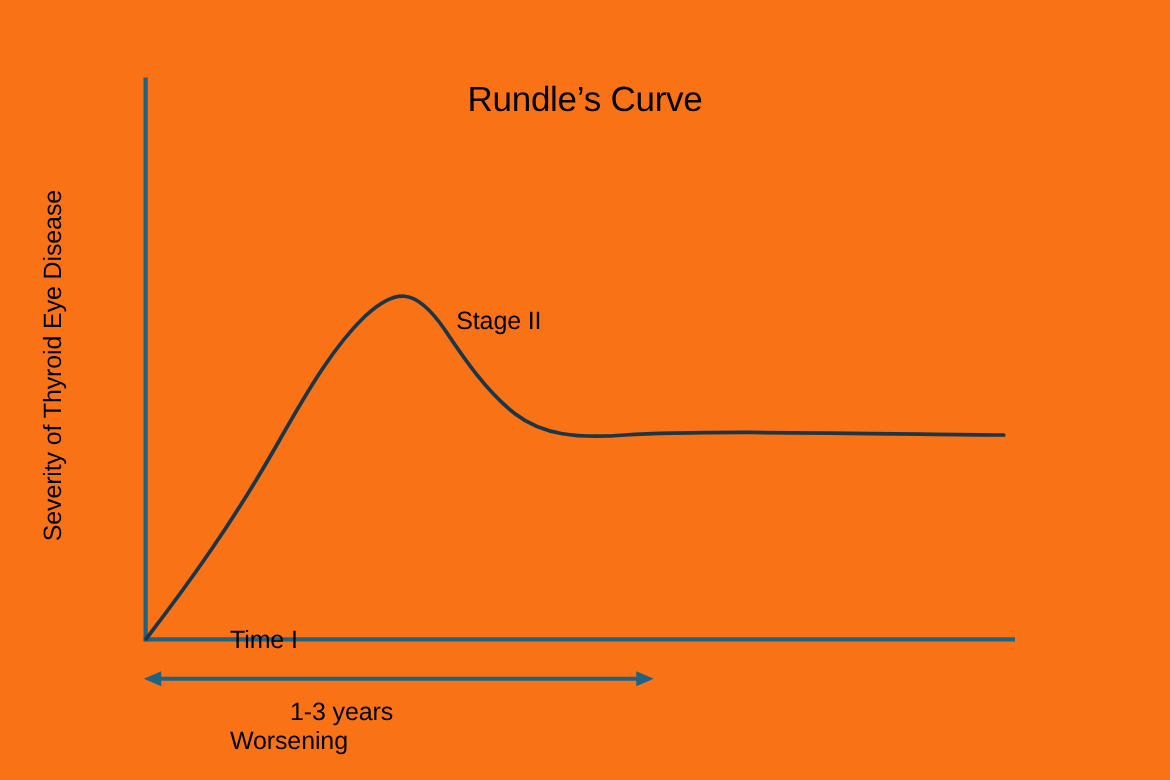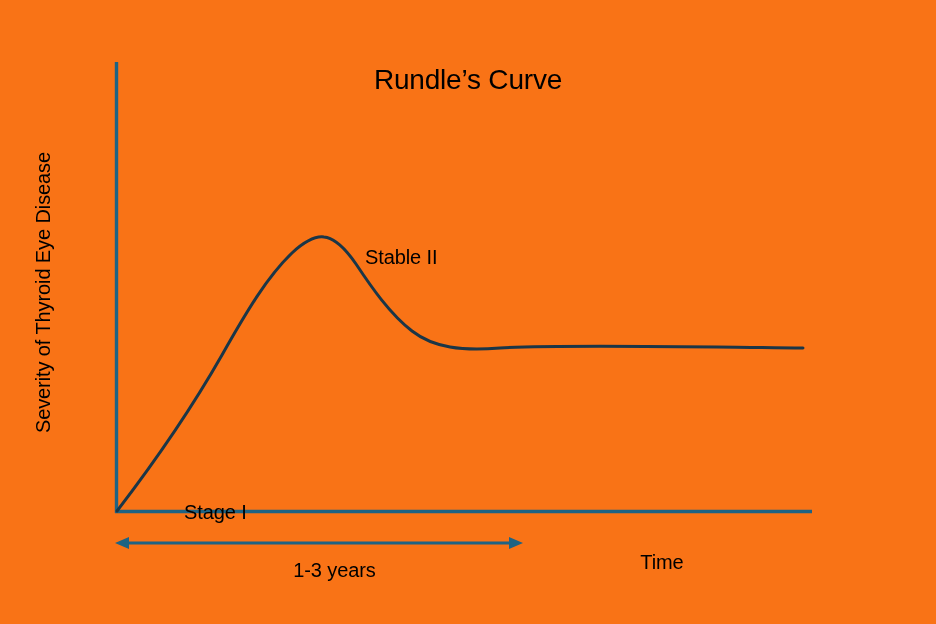--- a/index.html
+++ b/index.html
@@ -55,21 +55,21 @@
     transform: rotate(-90deg);
     transform-origin: 50% 50%;
     font-family: "Liberation Sans", sans-serif;
     font-size: 20px;
     color: #000000;
     letter-spacing: -0.1px;
   }
   #stage1-label  { left: 184px; top: 445px; }
   #stage2-label  { left: 365px; top: 190px; }
   #stage3-label  { left: 612px; top: 373px; }
-  #duration-label{ left: 232px; top: 557px; width: 205px; text-align: center; }
+  #duration-label{ left: 232px; top: 557px; width: 205px; }
   #x-axis-label  { left: 596px; top: 549px; width: 132px; text-align: center; }
 </style>
 </head>
 <body>
 
 <div id="canvas">
 
   <svg id="figure-svg" viewBox="0 0 936 624" xmlns="http://www.w3.org/2000/svg">
 
     <line x1="116.5" y1="62" x2="116.5" y2="513" stroke="#1F6383" stroke-width="3.4" stroke-linecap="butt"></line>
@@ -90,25 +90,25 @@
       <polygon points="115,543 129,537 129,549" fill="#1F6383"></polygon>
       <polygon points="523,543 509,537 509,549" fill="#1F6383"></polygon>
     </g>
   </svg>
 
   <div id="chart-title">Rundle’s Curve</div>
 
   <div id="y-axis-label">Severity of Thyroid Eye Disease</div>
 
   <div class="lbl" id="stage1-label">
-    <div>Stage I</div>
+    <div>Time I</div>
+    <div>Worsening</div>
   </div>
 
   <div class="lbl" id="stage2-label">
-    <div>Stable II</div>
+    <div>Stage II</div>
   </div>
 
 
   <div class="lbl" id="duration-label">1-3 years</div>
 
-  <div class="lbl" id="x-axis-label">Time</div>
 
 </div>
 
 </body></html>

